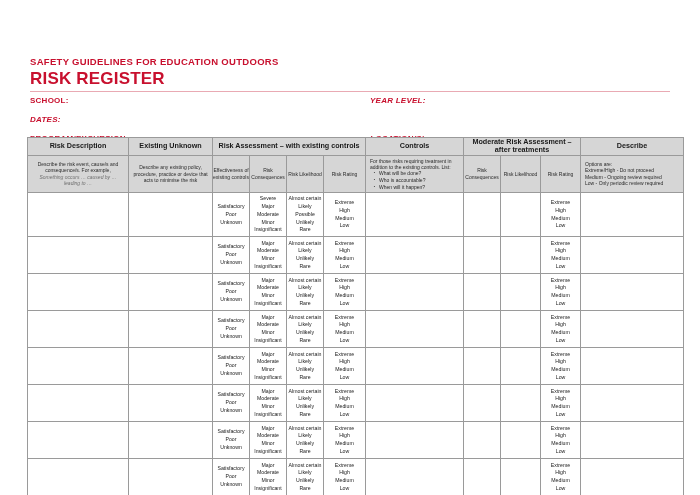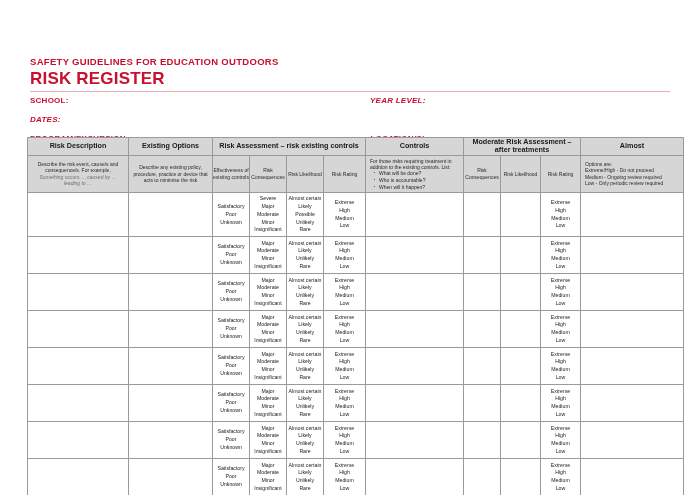--- a/index.html
+++ b/index.html
@@ -113,25 +113,25 @@
         <col style="width:98px">
         <col style="width:37px">
           <col style="width:40px">
           <col style="width:40px">
         <col style="width:103px">
       </colgroup>
 
       <tbody>
           <tr>
         <td class="hd-main" rowspan="1">Risk Description</td>
-        <td class="hd-main">Existing Options</td>
-        <td class="hd-main" colspan="4">Risk Assessment – risk existing controls</td>
+        <td class="hd-main">Existing Unknown</td>
+        <td class="hd-main" colspan="4">Risk Assessment – with existing controls</td>
         <td class="hd-main">Controls</td>
         <td class="hd-main" colspan="3">Moderate Risk Assessment – after treatments</td>
-        <td class="hd-main">Almost</td>
+        <td class="hd-main">Describe</td>
       </tr>
 
       <tr>
         <td class="hd-sub">
           <span>Describe the risk event, cause/s and</span>
           <span>consequence/s. For example,</span>
           <span class="ital">Something occurs … caused by …</span>
           <span class="ital">leading to …</span>
         </td>
         <td class="hd-sub">Describe any existing policy, procedure, practice or device that acts to minimise the risk</td>

